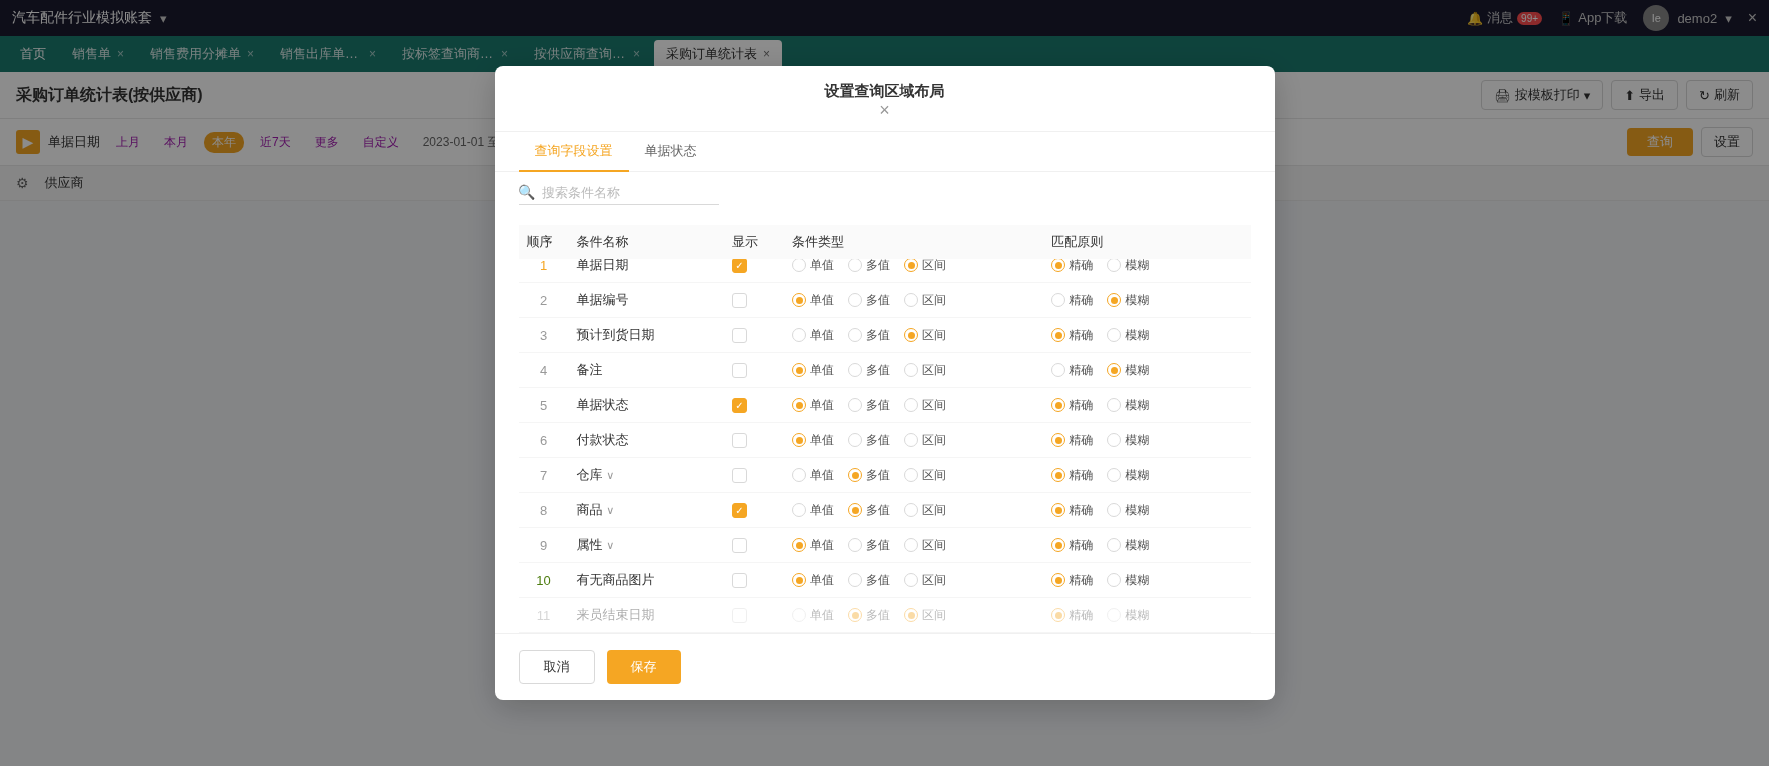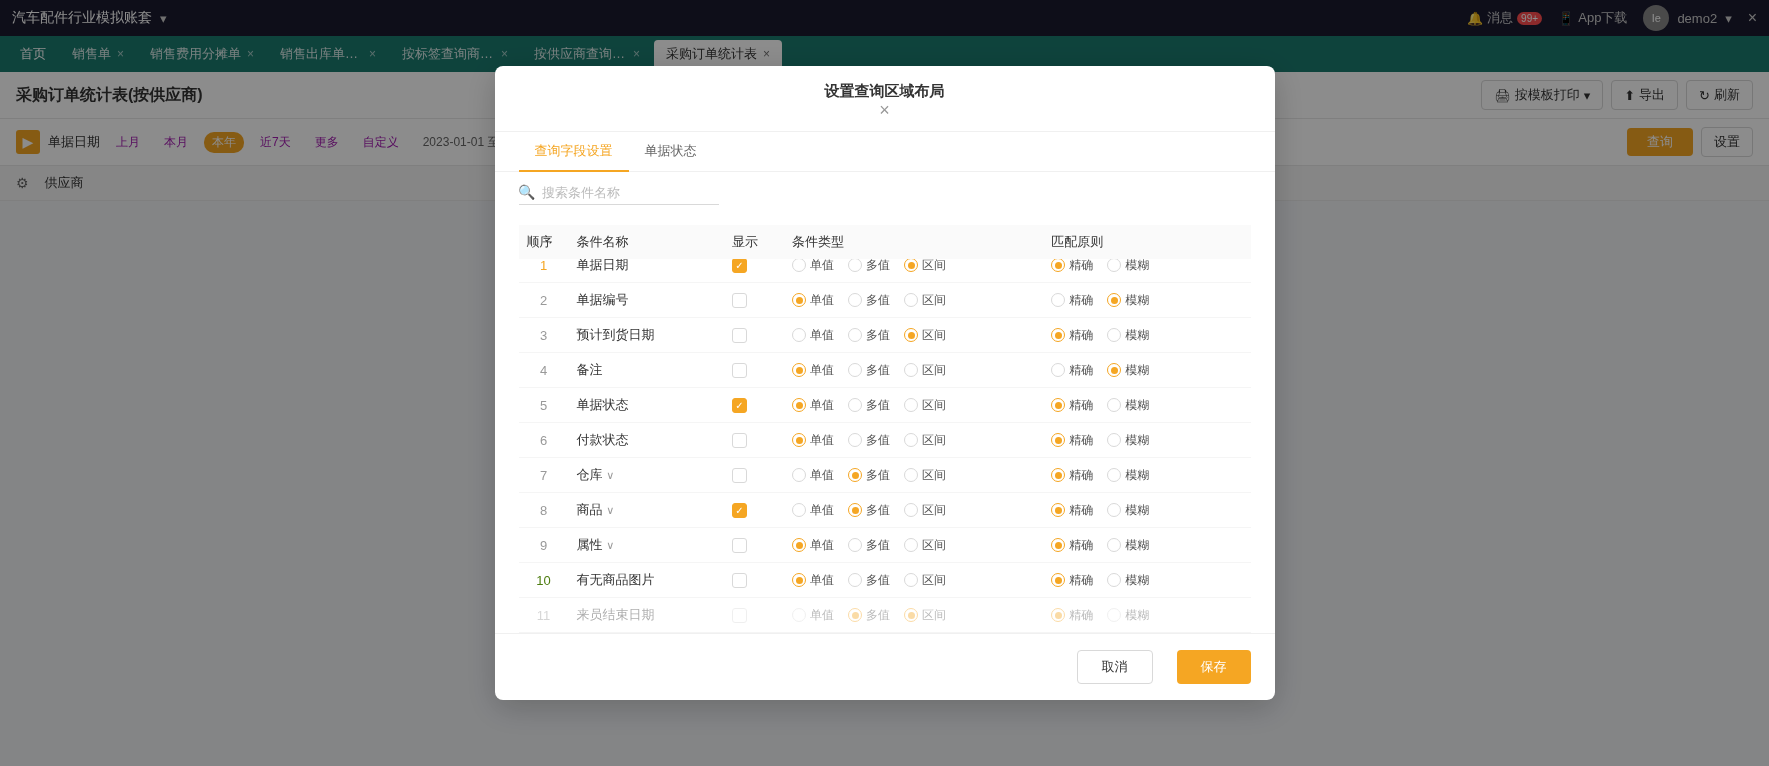--- a/index.html
+++ b/index.html
@@ -243,22 +243,21 @@
 
     
     .data-table::-webkit-scrollbar { width: 6px; }
     .data-table::-webkit-scrollbar-track { background: #f5f5f5; }
     .data-table::-webkit-scrollbar-thumb { background: #ccc; border-radius: 3px; }
 
     
     .dialog-footer {
       padding: 16px 24px;
       display: flex;
-      justify-content: flex-end;
-      gap: 24px;
+      gap: 12px;
       border-top: 1px solid #f0f0f0;
     }
     .btn-cancel {
       padding: 7px 24px;
       border: 1px solid #d9d9d9;
       border-radius: 4px;
       background: #fff;
       cursor: pointer;
       font-size: 13px;
       color: #333;

